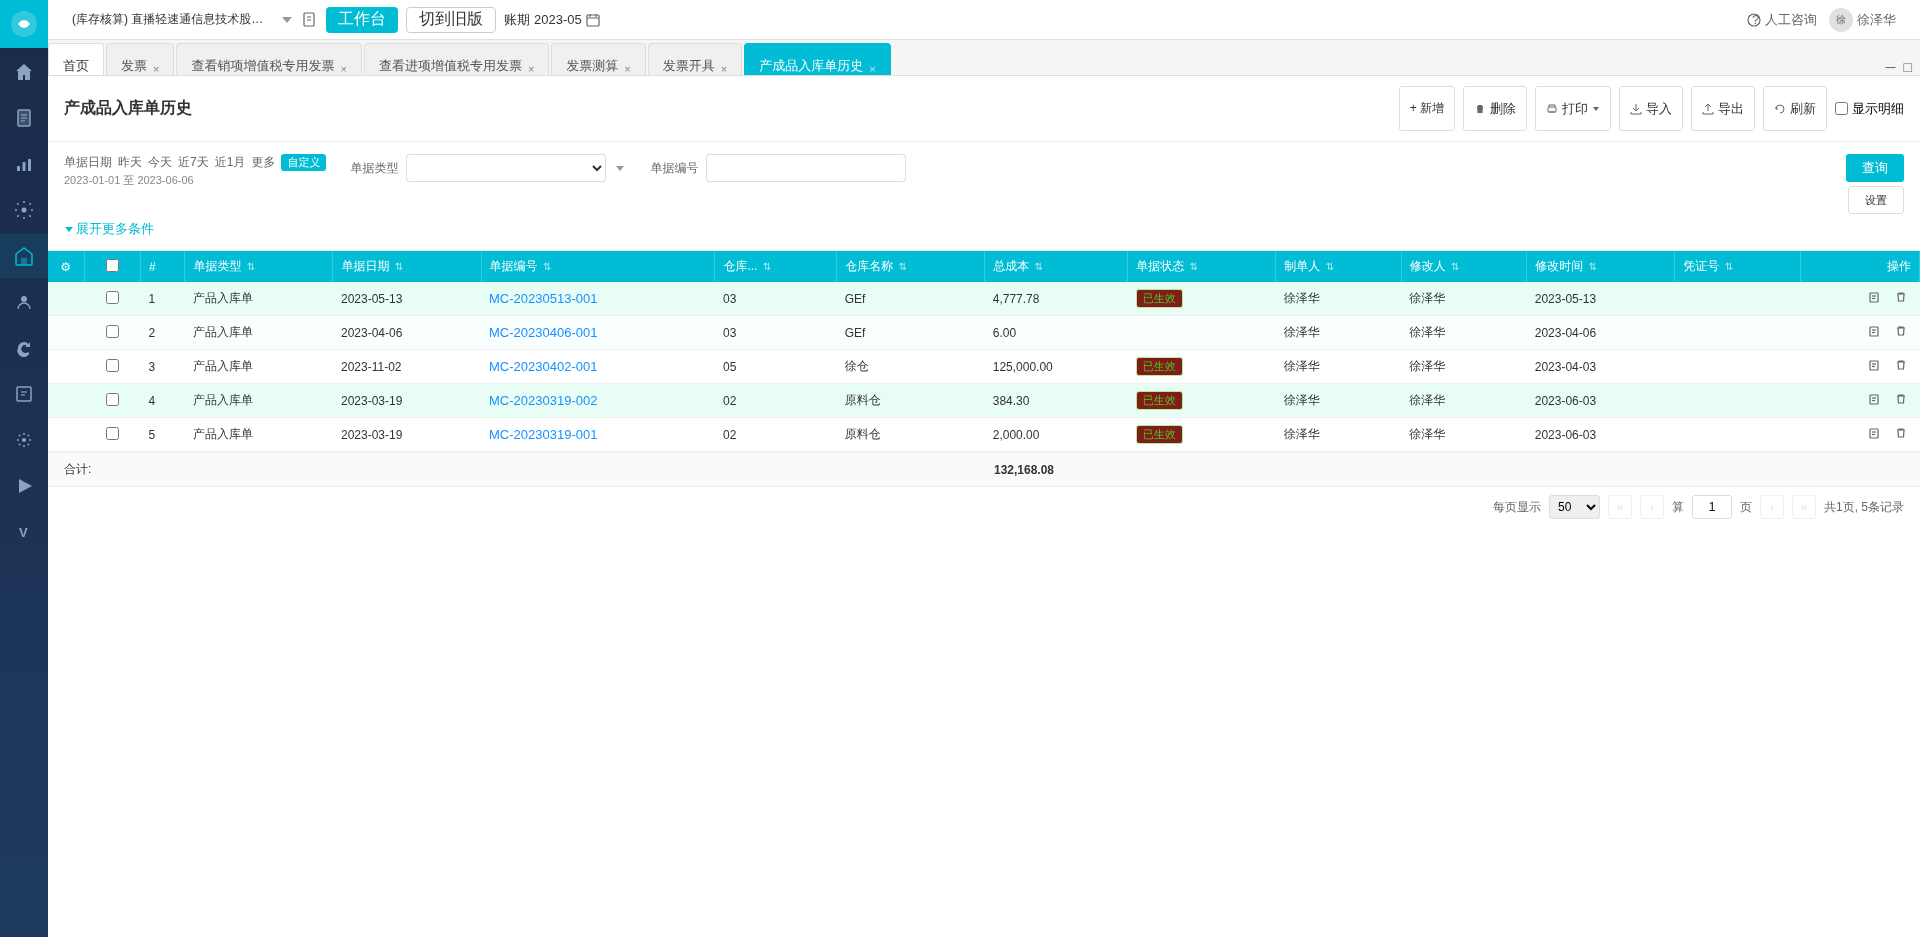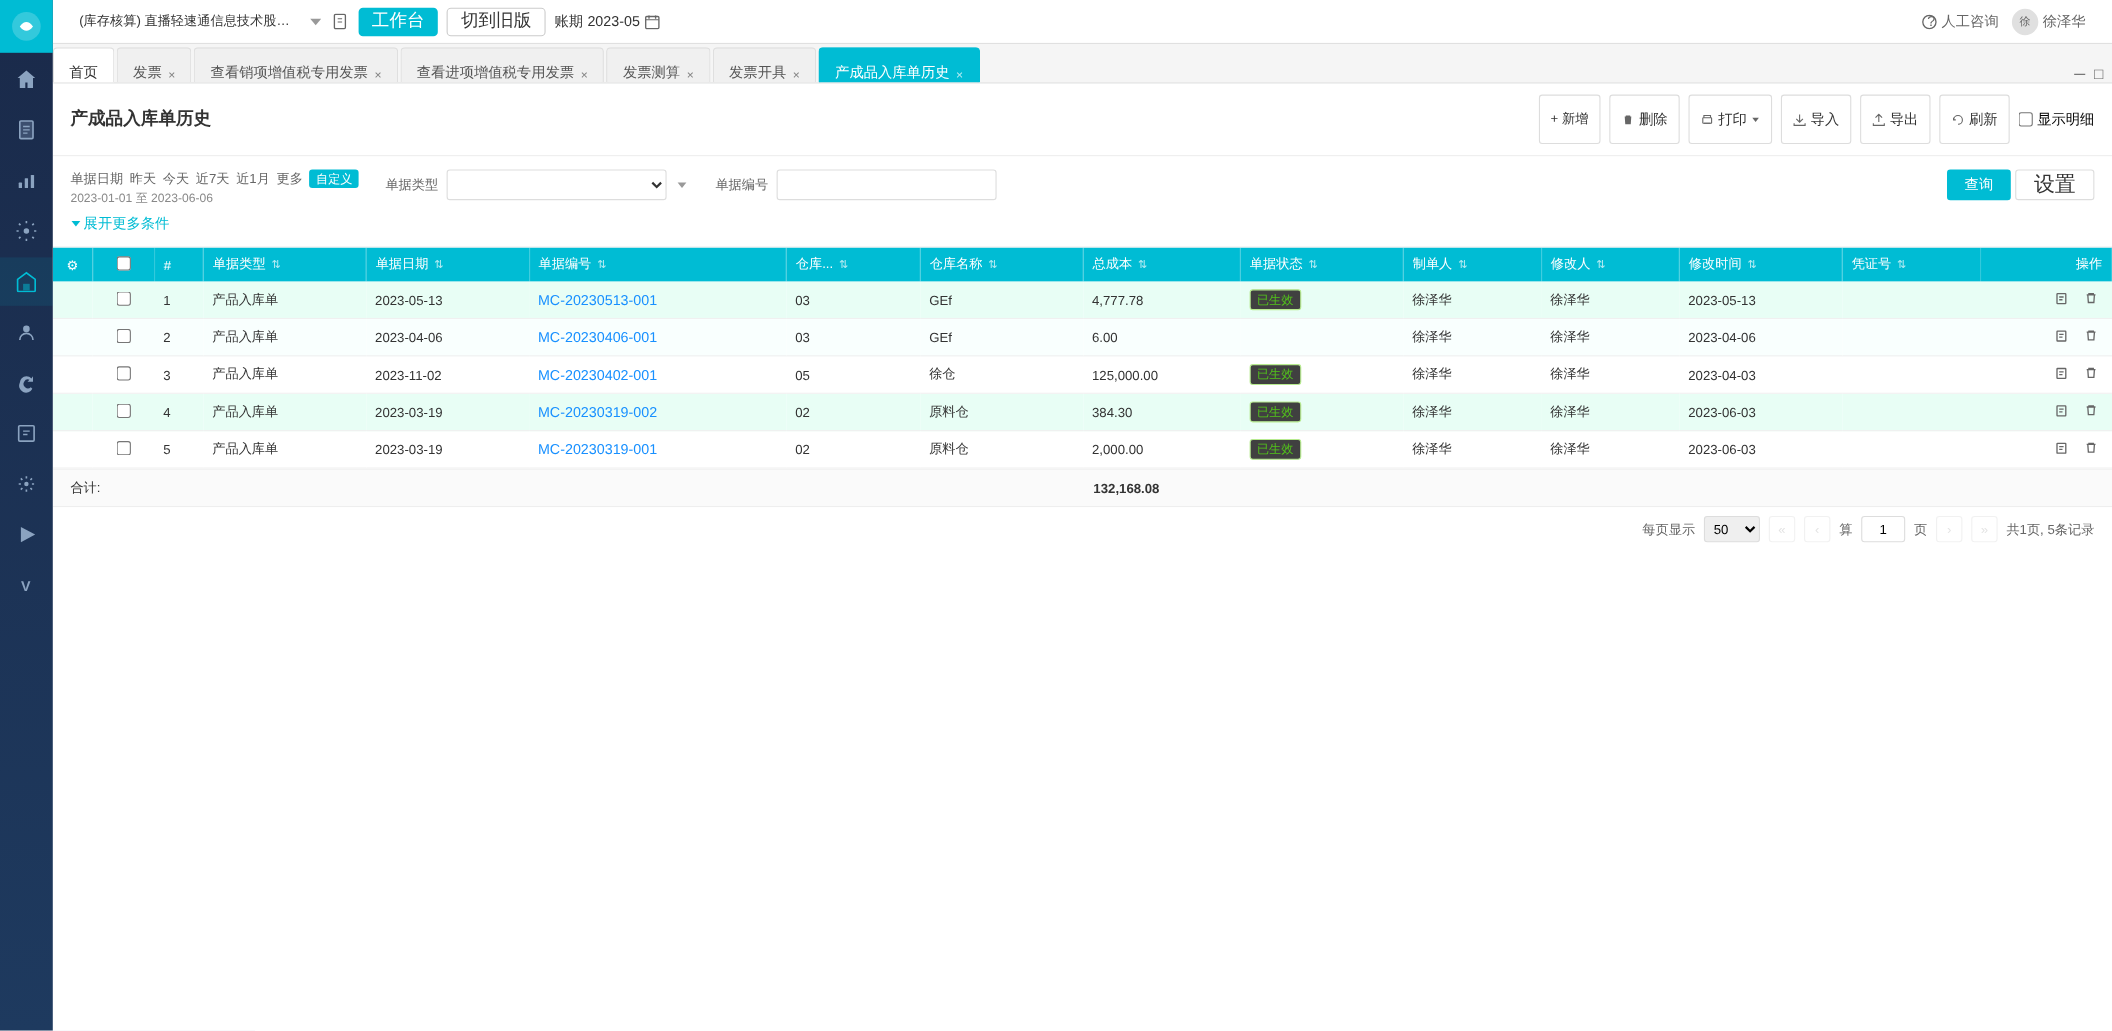--- a/index.html
+++ b/index.html
@@ -63,21 +63,21 @@
     thead th { padding: 7px 8px; font-size: 12px; font-weight: normal; text-align: left; white-space: nowrap; border-right: 1px solid rgba(255,255,255,0.2); }
     thead th:first-child { width: 36px; text-align: center; }
     thead th .sort-icon { font-size: 10px; margin-left: 2px; opacity: 0.7; }
     tbody tr { border-bottom: 1px solid #f0f0f0; }
     tbody tr:nth-child(even) { background: #f9fffe; }
     tbody tr.highlighted { background: #e8fef5; }
     tbody td { padding: 6px 8px; font-size: 12px; color: #333; white-space: nowrap; }
     tbody td:first-child { text-align: center; width: 36px; }
     .link-cell { color: #1890ff; cursor: pointer; text-decoration: none; }
     .status-badge { display: inline-block; padding: 1px 6px; border-radius: 3px; font-size: 11px; background: #e6f7ff; color: #1890ff; border: 1px solid #91d5ff; }
-    .status-badge.active { background: #404040; color: #52c41a; border-color: #b7eb8f; }
+    .status-badge.active { background: #7f1d1d; color: #52c41a; border-color: #b7eb8f; }
     .op-btn { background: none; border: none; cursor: pointer; color: #666; padding: 2px 4px; font-size: 13px; }
 
     
     .table-footer { display: flex; align-items: center; padding: 8px 16px; background: #fafafa; border-top: 1px solid #eee; }
     .footer-total-label { font-size: 12px; color: #333; width: 80px; }
     .footer-total-value { font-size: 12px; color: #333; font-weight: bold; flex: 1; text-align: center; }
 
     
     .pagination { display: flex; align-items: center; justify-content: flex-end; padding: 8px 16px; gap: 8px; border-top: 1px solid #eee; }
     .pagination-label { font-size: 12px; color: #666; }
@@ -87,22 +87,22 @@
     .pagination-page-input { width: 40px; height: 24px; border: 1px solid #ddd; border-radius: 3px; text-align: center; font-size: 12px; }
     .pagination-info { font-size: 12px; color: #666; }
 
     
     .th-settings { width: 36px; text-align: center; }
     .checkbox-cell { text-align: center; }
     .col-ops { text-align: right; min-width: 60px; }
 
     
     .query-btn { height: 28px; padding: 0 16px; background: #00bcd4; color: #fff; border: none; border-radius: 3px; cursor: pointer; font-size: 13px; }
-    .set-btn { height: 28px; padding: 0 16px; background: #fff; color: #333; border: 1px solid #ddd; border-radius: 3px; cursor: pointer; font-size: 19px; }
-    .btn-group-right { display: flex; flex-direction: row; gap: 4px; align-items: flex-end; }
+    .set-btn { height: 28px; padding: 0 16px; background: #fff; color: #333; border: 1px solid #ddd; border-radius: 3px; cursor: pointer; font-size: 11px; }
+    .btn-group-right { display: flex; flex-direction: column; gap: 4px; align-items: flex-end; }
 
     .filter-main-row { display: flex; align-items: flex-start; gap: 24px; width: 100%; }
     .filter-section { display: flex; align-items: center; gap: 8px; }
     .filter-section-vertical { display: flex; flex-direction: column; }
   </style>
 </head>
 <body>
 
 <div class="sidebar">
   <div class="sidebar-logo">

